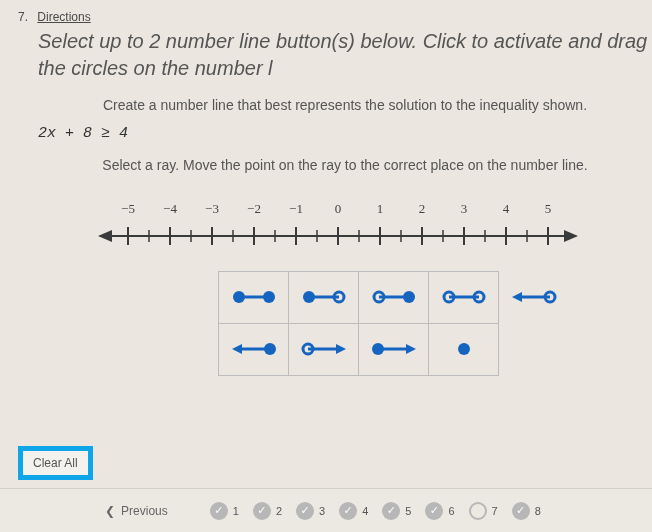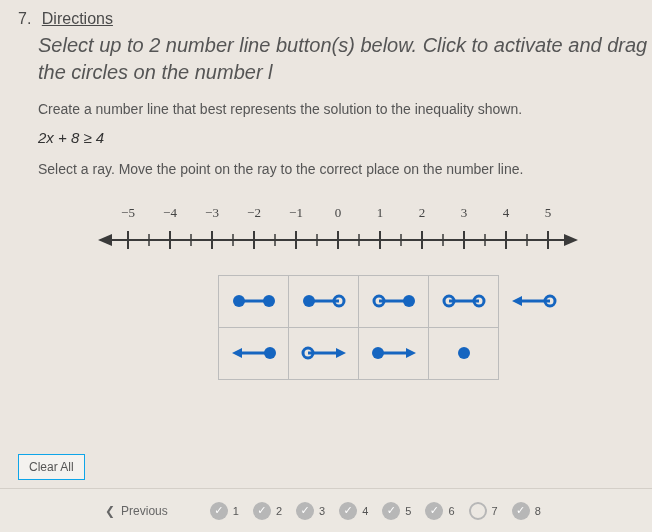--- a/index.html
+++ b/index.html
@@ -6,42 +6,42 @@
   body {
     font-family: Arial, Helvetica, sans-serif;
     background: #ebe6e0;
     width: 652px;
     height: 532px;
     overflow: hidden;
     color: #3a3a3a;
     position: relative;
     padding: 10px 0 0 18px;
   }
-  .q-header { font-size: 16px; color:#4a4a4a; margin-bottom:4px; }
+  .q-header { font-size: 12px; color:#4a4a4a; margin-bottom:4px; }
   .q-header .num { display:inline-block; margin-right:6px; }
   .q-header .title { text-decoration: underline; }
   .instr { font-style: italic; font-size: 20px; color:#555; margin-left:20px; margin-bottom:14px; line-height:1.35;}
-  .body-text { font-size:14px; color:#555; margin-left:20px; margin-bottom:10px; line-height:1.35;}
-  .ineq { font-family: Liberation Sans, sans-serif; font-style: italic; font-size:15px; color:#333; margin-left:20px; margin-bottom:14px;}
+  .body-text { font-size:14px; color:#555; margin-left:20px; margin-bottom:10px; line-height:1.35;text-align:center;}
+  .ineq { font-family: Liberation Mono, monospace; font-style: italic; font-size:15px; color:#333; margin-left:20px; margin-bottom:14px;}
   
   
   .nl-wrap { margin: 26px 0 22px 80px; width: 480px; position:relative; }
   .nl-labels { position:relative; height:18px; font-size:13px; color:#444; font-family: "Times New Roman",serif;}
   .nl-labels span { position:absolute; transform:translateX(-50%); }
   .nl-axis { position:relative; height:30px; }
   
   
   .btn-table { margin-left:200px; border-collapse: collapse; }
   .btn-table td { border:1px solid #bcbcbc; width:70px; height:52px; text-align:center; vertical-align:middle; }
   .btn-cell { cursor:pointer; }
   .btn-cell svg { display:block; margin:0 auto;}
   .no-border { border:none !important; }
   
   
-  .clear-all { position:absolute; left:18px; bottom:52px; border:1px solid #0ea5e9; background:#f4f2ef; padding:5px 10px; font-size:12px; color:#555; cursor:pointer;}
+  .clear-all { position:absolute; left:18px; bottom:52px; border:5px solid #0ea5e9; background:#f4f2ef; padding:5px 10px; font-size:12px; color:#555; cursor:pointer;}
   
   
   .nav { position:absolute; left:0; right:0; bottom:0; height:44px; border-top:1px solid #d4cfc8; background:#ece8e2; display:flex; align-items:center; padding-left:105px; gap:12px;}
   .prev { font-size:12px; color:#666; cursor:pointer; display:flex; align-items:center; gap:6px; margin-right:30px;}
   .pill { display:inline-flex; align-items:center; gap:5px; cursor:pointer; }
   .badge { width:18px; height:18px; border-radius:50%; display:inline-flex; align-items:center; justify-content:center; }
   .badge.check { background:#b7b7b7; color:#fff; font-size:11px;}
   .badge.ring { border:2px solid #b7b7b7; background:transparent;}
   .pill .num { font-size:11px; color:#555;}
 </style>

